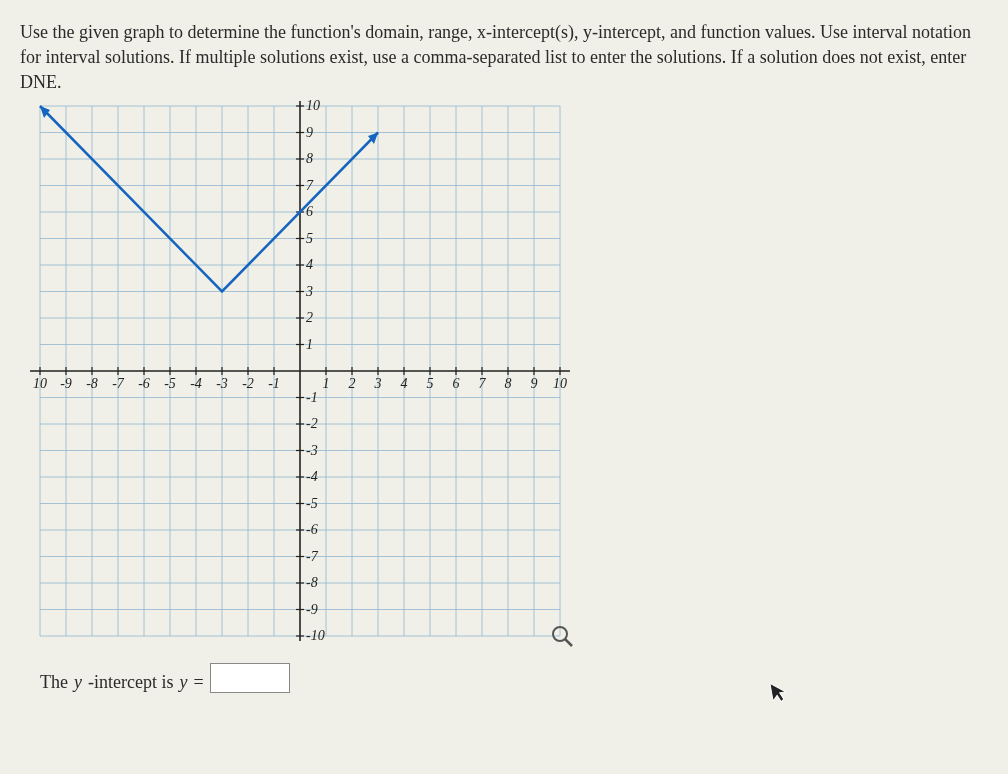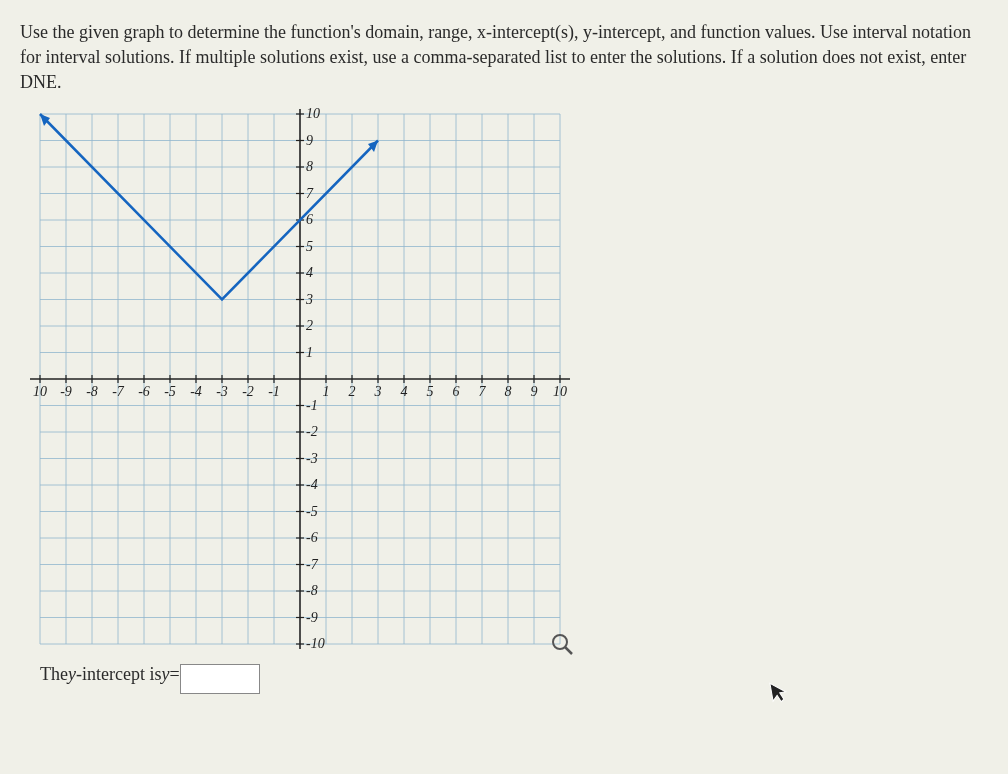--- a/index.html
+++ b/index.html
@@ -8,39 +8,40 @@
       background: #f0f0e8;
       padding: 20px;
       width: 1008px;
       height: 774px;
       color: #2a2a2a;
       position: relative;
     }
     .problem-text {
       font-size: 18px;
       line-height: 1.4;
-      margin-bottom: 8px;
+      margin-bottom: 0;
       max-width: 960px;
     }
     .italic-var { font-style: italic; }
     .graph-container {
       position: relative;
       width: 580px;
       height: 560px;
       margin-left: 0px;
     }
     .graph-svg {
       width: 100%;
       height: 100%;
     }
     .answer-row {
       display: flex;
-      align-items: flex-start;
+      align-items: flex-end;
+      gap: 6px;
       font-size: 18px;
-      margin-top: 0;
+      margin-top: 7px;
       margin-left: 20px;
     }
     .answer-input {
       width: 80px;
       height: 30px;
       border: 1px solid #888;
       background: #fff;
       padding: 0 6px;
       font-size: 16px;
     }

